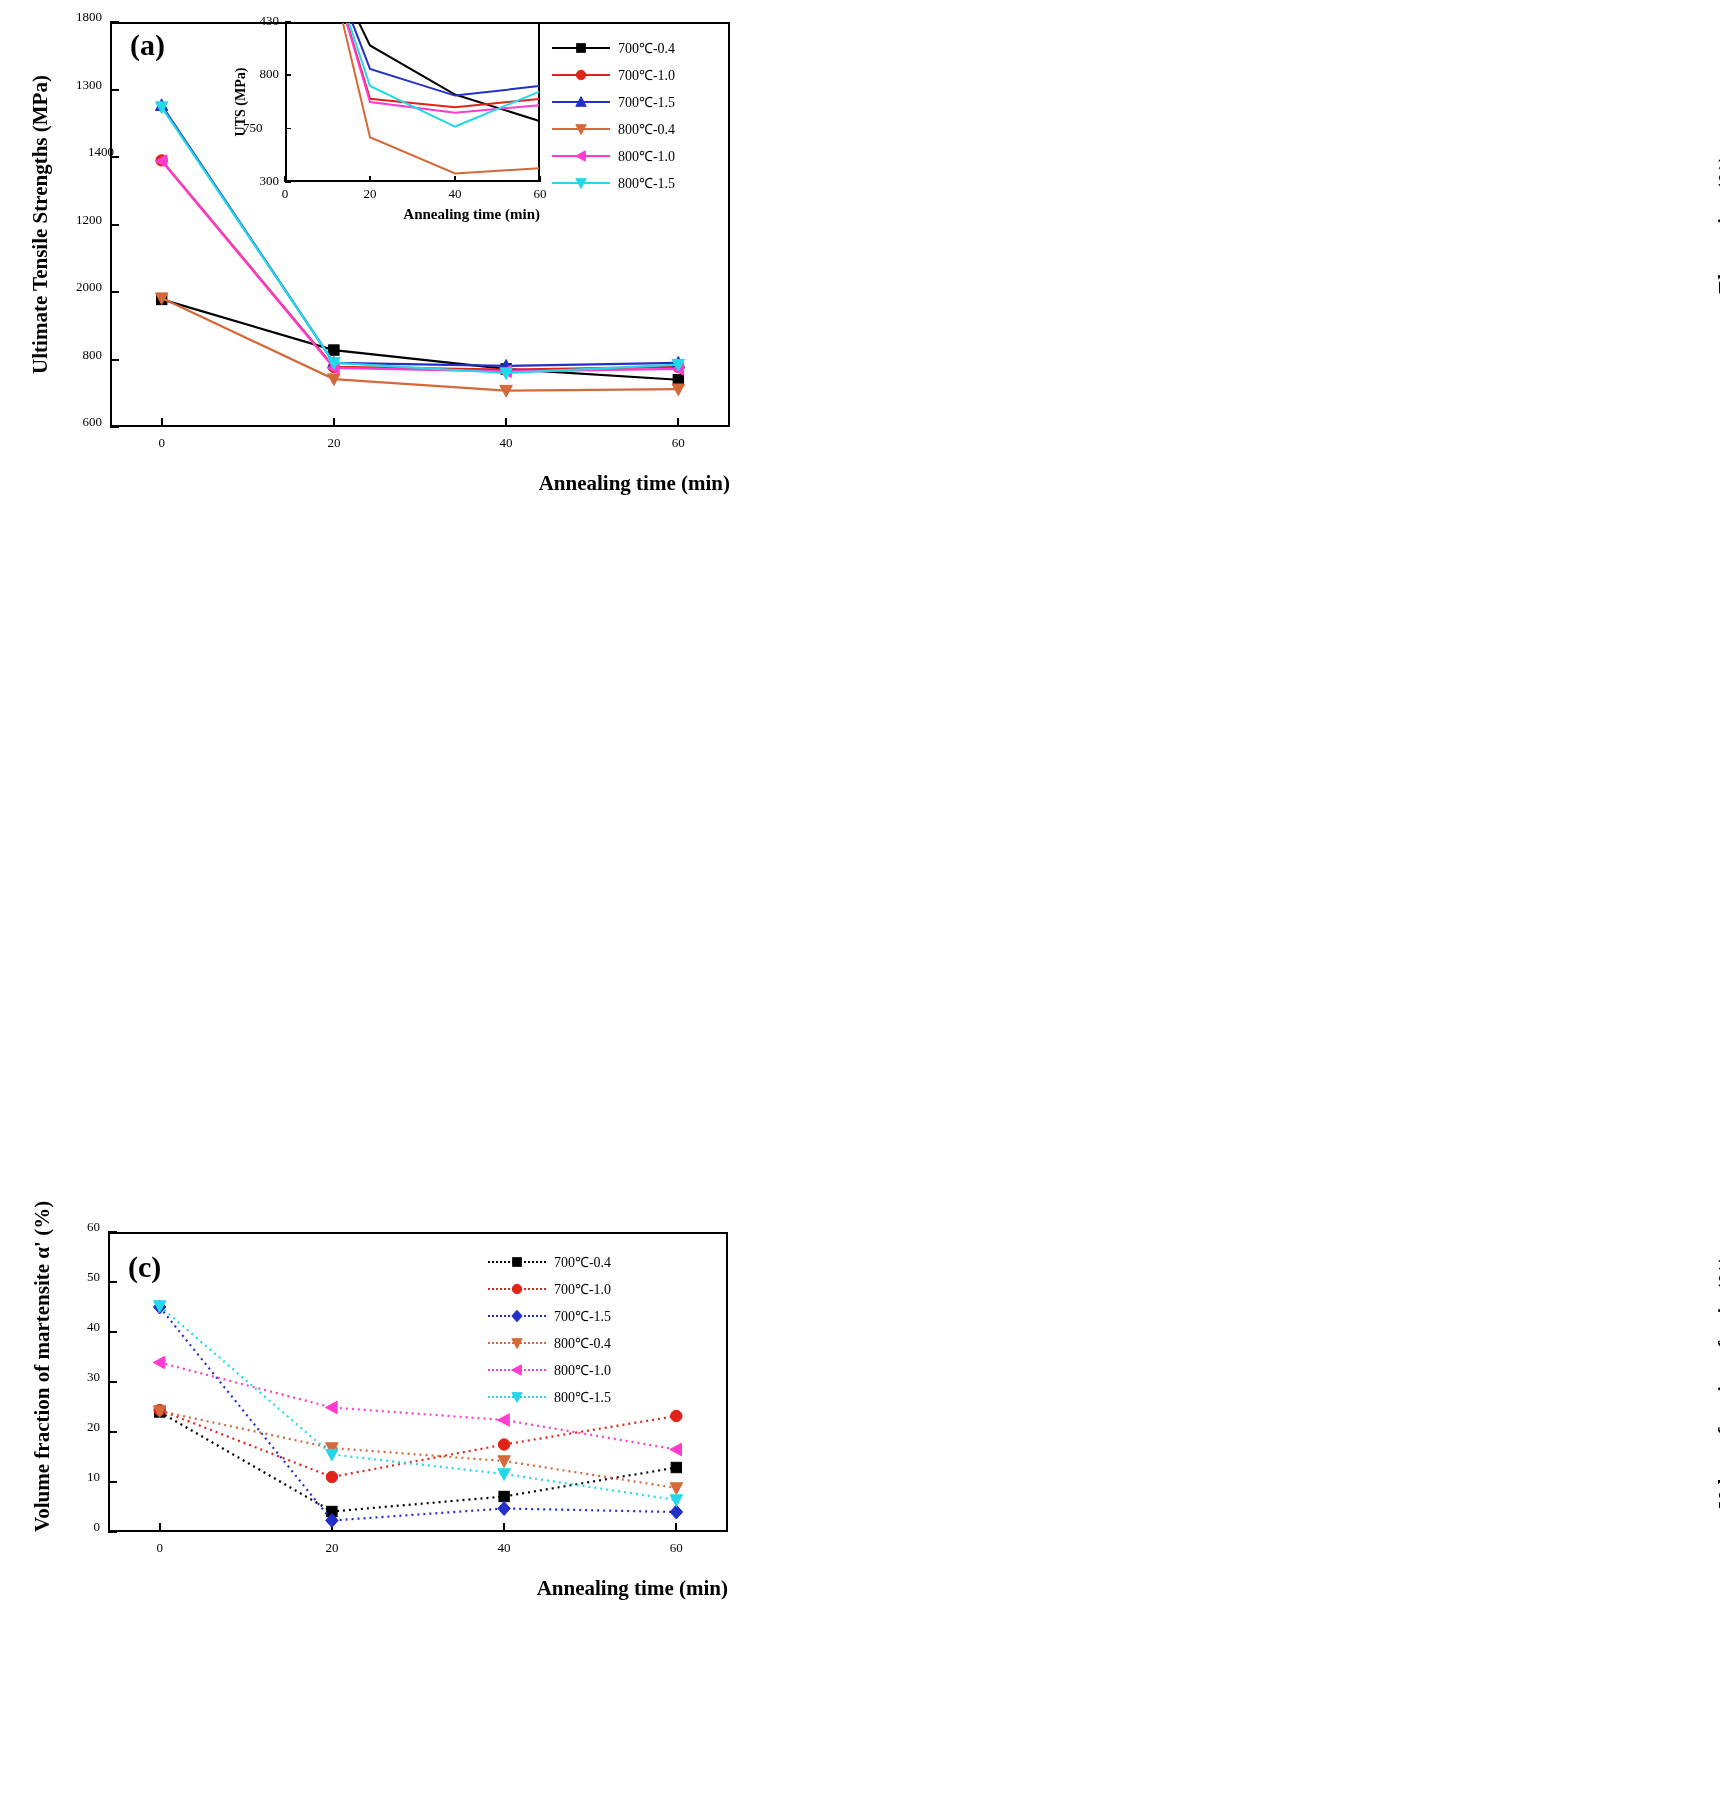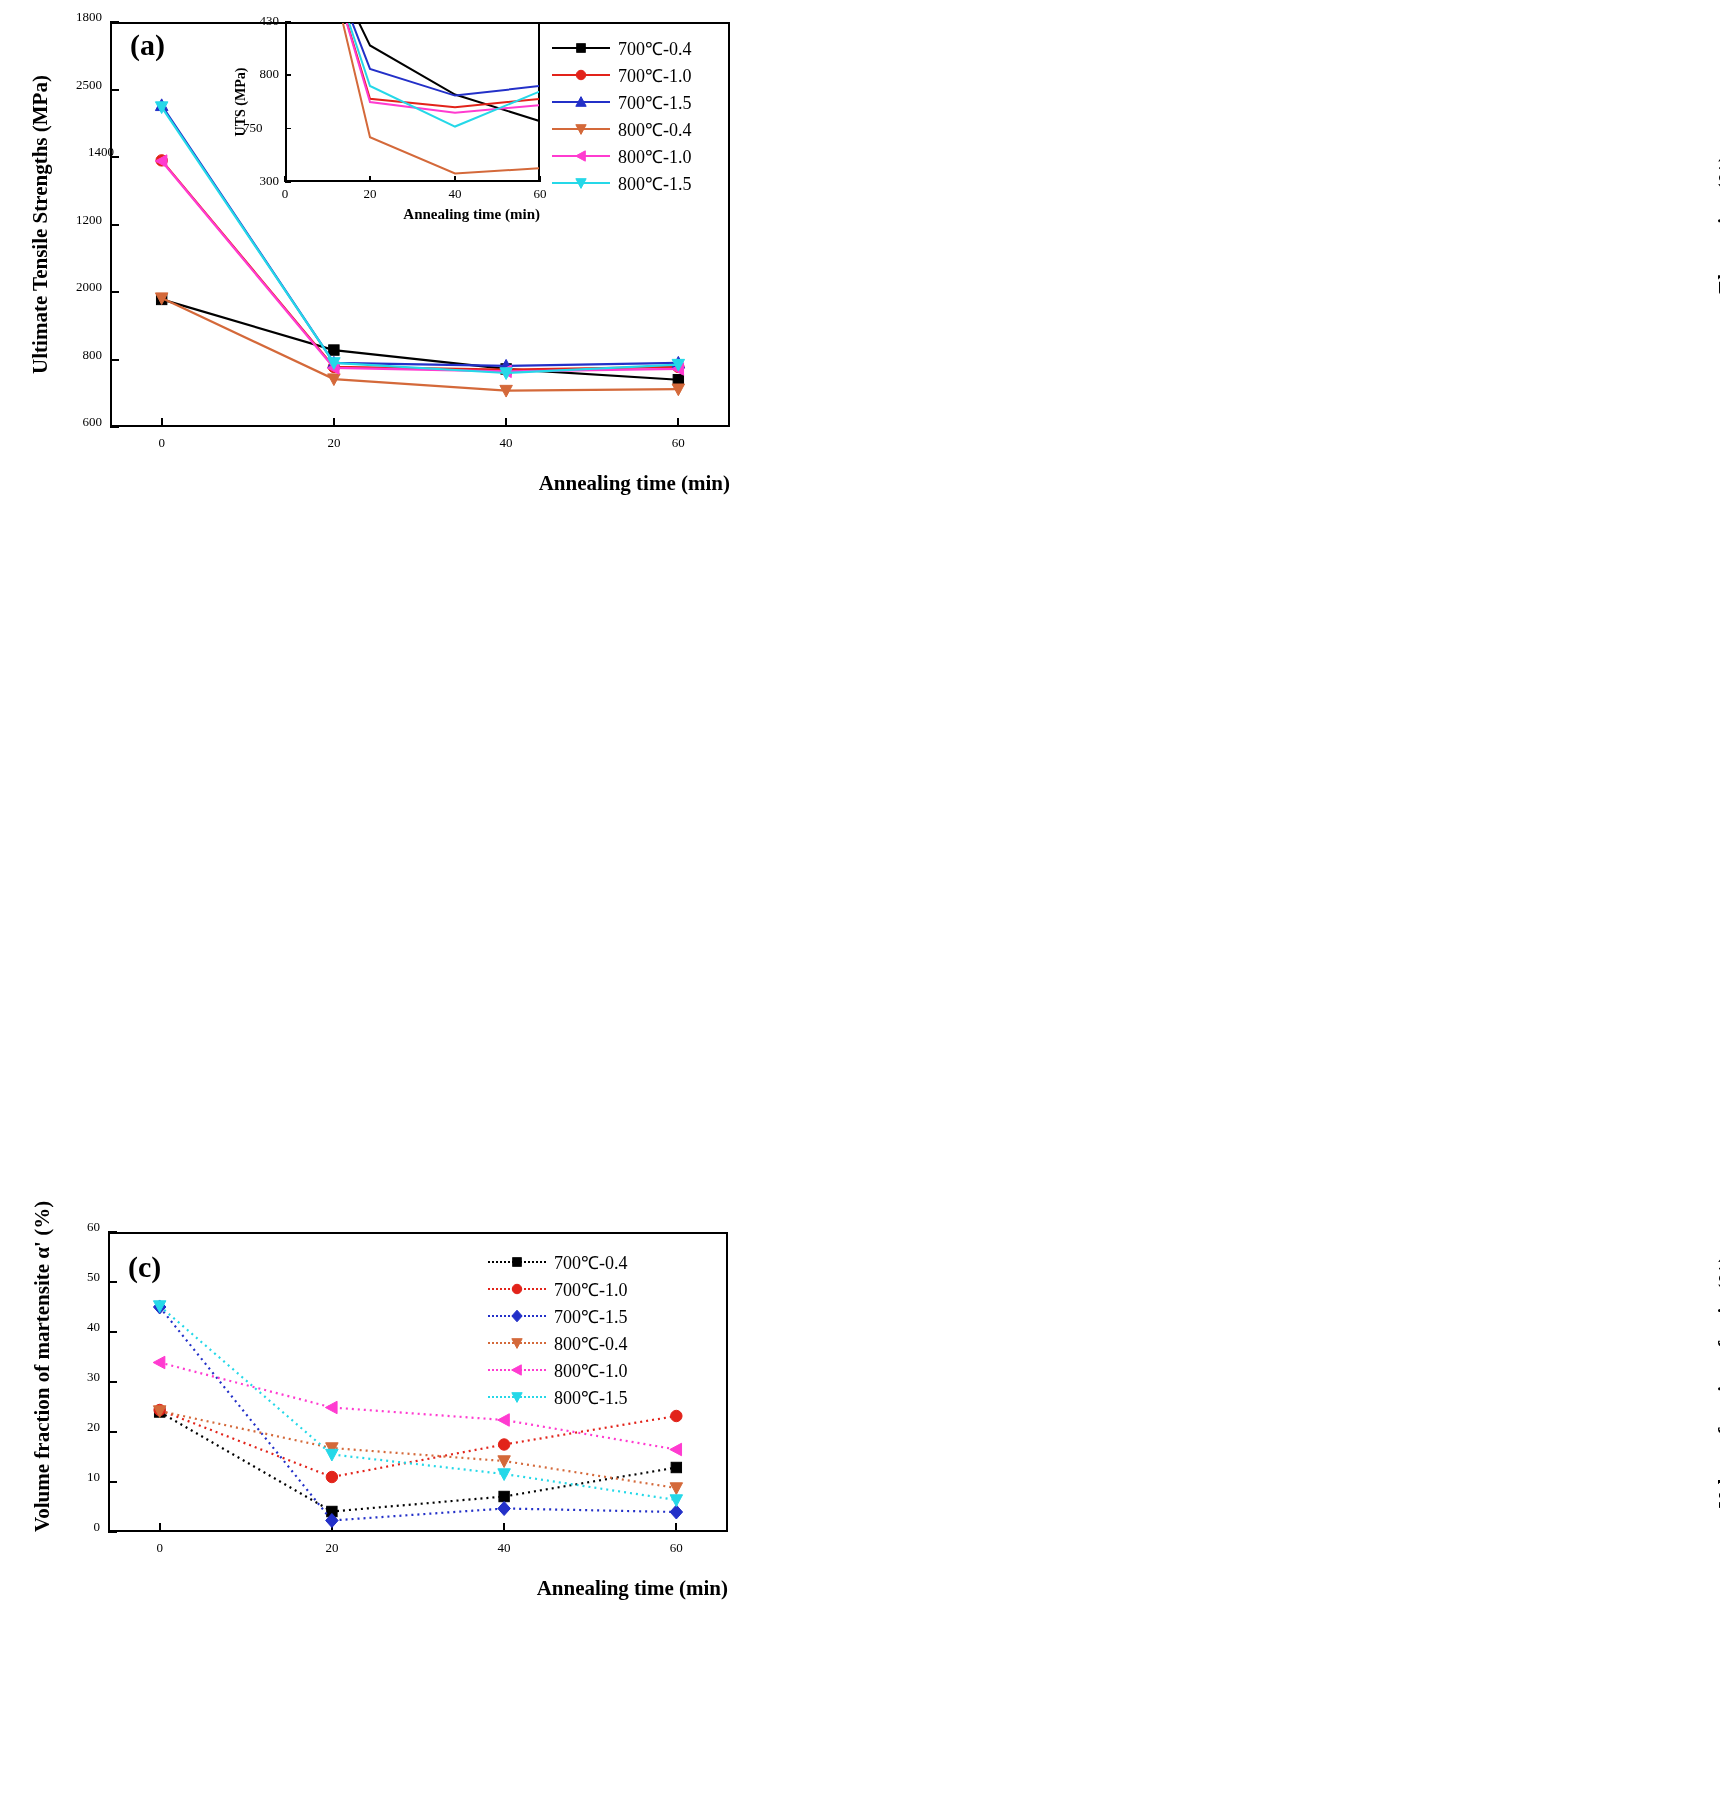--- a/index.html
+++ b/index.html
@@ -11,21 +11,21 @@
   .ticklabel{position:absolute;font-size:13px;font-family:"Liberation Serif",serif;text-align:center;}
   .axistitle{position:absolute;font-size:21px;font-weight:bold;font-family:"Liberation Serif",serif;text-align:right;}
   .ylabel{position:absolute;font-size:21px;font-weight:bold;font-family:"Liberation Serif",serif;
           transform-origin:left top;transform:rotate(-90deg);white-space:nowrap;}
   .panel-letter{position:absolute;font-size:30px;font-weight:bold;font-family:"Liberation Serif",serif;}
   .legend{position:absolute;font-size:18px;font-family:"Liberation Serif",serif;}
   .legend-row{display:flex;align-items:center;height:27px;white-space:nowrap;}
   .legend-sym{width:58px;height:20px;position:relative;flex:none;}
   .legend-sym .ln{position:absolute;left:0;top:9px;width:58px;height:2px;}
   .legend-sym .ln.dotted{height:0;border-top:2px dotted;}
-  .legend-label{padding-left:8px;font-size:18px;}
+  .legend-label{padding-left:8px;font-size:14px;}
   svg{position:absolute;left:0;top:0;overflow:visible;}
   .inset{position:absolute;border:2px solid #000;background:#fff;box-sizing:border-box;}
 </style>
 </head>
 <body>
 
 <div class="grid">
   <div class="panel">
       <div class="axes" style="left: 110px; top: 22px; width: 620px; height: 405px;"></div>
       <div class="tick" style="left: 160.667px; top: 418px; width: 2px; height: 9px;"></div>
@@ -40,21 +40,21 @@
       <div class="ticklabel" style="left: 32px; top: 414px; width: 70px; text-align: right;">600</div>
       <div class="tick" style="left: 110px; top: 358.5px; width: 9px; height: 2px;"></div>
       <div class="ticklabel" style="left: 32px; top: 346.5px; width: 70px; text-align: right;">800</div>
       <div class="tick" style="left: 110px; top: 291px; width: 9px; height: 2px;"></div>
       <div class="ticklabel" style="left: 32px; top: 279px; width: 70px; text-align: right;">2000</div>
       <div class="tick" style="left: 110px; top: 223.5px; width: 9px; height: 2px;"></div>
       <div class="ticklabel" style="left: 32px; top: 211.5px; width: 70px; text-align: right;">1200</div>
       <div class="tick" style="left: 110px; top: 156px; width: 9px; height: 2px;"></div>
       <div class="ticklabel" style="left: 44px; top: 144px; width: 70px; text-align: right;">1400</div>
       <div class="tick" style="left: 110px; top: 88.5px; width: 9px; height: 2px;"></div>
-      <div class="ticklabel" style="left: 32px; top: 76.5px; width: 70px; text-align: right;">2500</div>
+      <div class="ticklabel" style="left: 32px; top: 76.5px; width: 70px; text-align: right;">1300</div>
       <div class="tick" style="left: 110px; top: 21px; width: 9px; height: 2px;"></div>
       <div class="ticklabel" style="left: 32px; top: 9px; width: 70px; text-align: right;">1800</div>
       <div class="axistitle" style="left: 110px; top: 471px; width: 620px;">Annealing time (min)</div>
       <div class="ylabel" style="left: 28px; top: 427px; width: 405px; text-align: center;">Ultimate Tensile Strengths (MPa)</div>
       <div class="panel-letter" style="left: 130px; top: 28px;">(a)</div>
       <svg width="860" height="602" style="pointer-events: none;">
         <polyline points="161.66666666666666,299.425 333.8888888888889,350.05 506.1111111111111,368.95 678.3333333333333,379.75" fill="none" stroke="#000000" stroke-width="2.2"></polyline>
         <rect x="156.46666666666667" y="294.225" width="10.4" height="10.4" fill="#000000" stroke="#000000" stroke-width="1"></rect>
         <rect x="328.6888888888889" y="344.85" width="10.4" height="10.4" fill="#000000" stroke="#000000" stroke-width="1"></rect>
         <rect x="500.9111111111111" y="363.75" width="10.4" height="10.4" fill="#000000" stroke="#000000" stroke-width="1"></rect>

